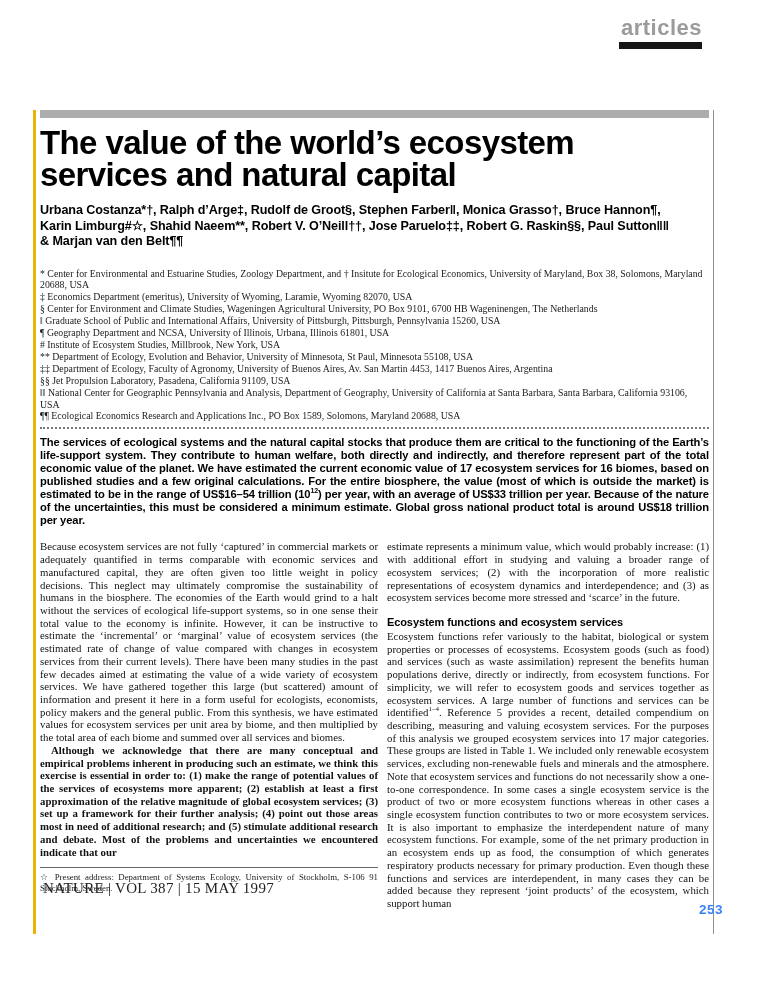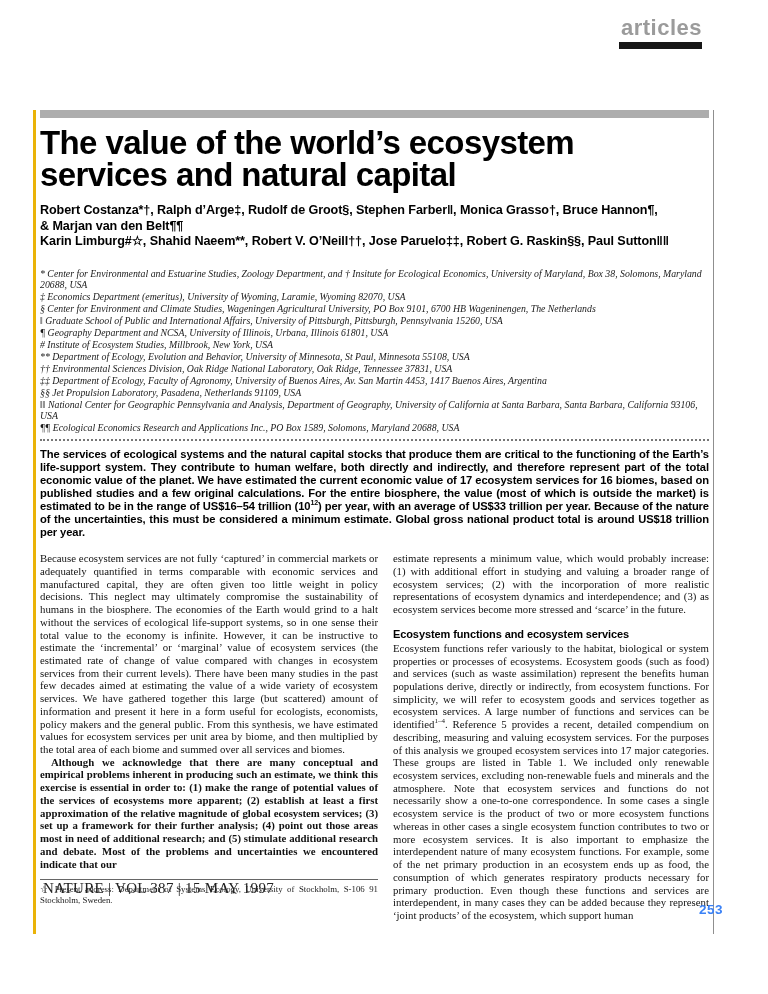--- a/index.html
+++ b/index.html
@@ -41,34 +41,34 @@
     letter-spacing:-.6px; color:#000;
   }
 
   .authors {
     margin-top:13px;
     font-family:"Liberation Sans", sans-serif;
     font-weight:bold; font-size:12.6px; line-height:15.4px;
     letter-spacing:-.1px; color:#000;
   }
 
-  .affiliations { margin-top:18px; font-style:italic; font-size:9.8px; line-height:11.9px; color:#1a1a1a; }
+  .affiliations { margin-top:18px; font-size:9.8px; line-height:11.9px; color:#1a1a1a; }
 
   .dotted-rule { margin-top:5px; border-top:2px dotted #777; height:0; }
 
   .abstract {
     margin-top:7px;
     font-family:"Liberation Sans", sans-serif;
     font-weight:bold; font-size:11.2px; line-height:13px;
     letter-spacing:-.1px; text-align:justify; color:#000;
   }
   .abstract sup, .bodytext sup { font-size:7px; line-height:0; vertical-align:super; }
 
   
-  .body-cols { margin-top:13px; display:flex; gap:15px; }
+  .body-cols { margin-top:13px; display:flex; gap:9px; }
   .col-left  { width:338px; }
   .col-right { width:325px; }
   .bodytext {
     font-size:10.8px; line-height:12.72px; text-align:justify;
     hyphens:auto; -webkit-hyphens:auto;
   }
   .bodytext p { margin:0; }
   .indent { text-indent:11px;font-weight:bold; }
   .section-heading {
     font-family:"Liberation Sans", sans-serif;
@@ -100,36 +100,35 @@
     <div class="masthead-label">articles</div>
     <div class="masthead-bar"></div>
   </div>
 
   <div class="frame">
     <div class="top-bar"></div>
 
     <h1 class="title" style="margin-bottom:0;">The value of the world’s ecosystem services and natural capital</h1>
 
     <div class="authors">
-      <div>Robert Costanza*†, Ralph d’Arge‡, Rudolf de Groot§, Stephen Farber‖, Monica Grasso†, Bruce Hannon¶,</div>
+      <div>Urbana Costanza*†, Ralph d’Arge‡, Rudolf de Groot§, Stephen Farber‖, Monica Grasso†, Bruce Hannon¶,</div>
+      <div>Karin Limburg#☆, Shahid Naeem**, Robert V. O’Neill††, Jose Paruelo‡‡, Robert G. Raskin§§, Paul Sutton‖‖</div>
       <div>&amp; Marjan van den Belt¶¶</div>
-      <div>Karin Limburg#☆, Shahid Naeem**, Robert V. O’Neill††, Jose Paruelo‡‡, Robert G. Raskin§§, Paul Sutton‖‖</div>
     </div>
 
     <div class="affiliations">
       <div>* Center for Environmental and Estuarine Studies, Zoology Department, and † Insitute for Ecological Economics, University of Maryland, Box 38, Solomons, Maryland 20688, USA</div>
       <div>‡ Economics Department (emeritus), University of Wyoming, Laramie, Wyoming 82070, USA</div>
       <div>§ Center for Environment and Climate Studies, Wageningen Agricultural University, PO Box 9101, 6700 HB Wageninengen, The Netherlands</div>
       <div>‖ Graduate School of Public and International Affairs, University of Pittsburgh, Pittsburgh, Pennsylvania 15260, USA</div>
       <div>¶ Geography Department and NCSA, University of Illinois, Urbana, Illinois 61801, USA</div>
       <div># Institute of Ecosystem Studies, Millbrook, New York, USA</div>
       <div>** Department of Ecology, Evolution and Behavior, University of Minnesota, St Paul, Minnesota 55108, USA</div>
-      <div>†† Environmental Sciences Division, Oak Ridge National Laboratory, Oak Ridge, Tennessee 37831, USA</div>
       <div>‡‡ Department of Ecology, Faculty of Agronomy, University of Buenos Aires, Av. San Martin 4453, 1417 Buenos Aires, Argentina</div>
-      <div>§§ Jet Propulsion Laboratory, Pasadena, Netherlands 91109, USA</div>
+      <div>§§ Jet Propulsion Laboratory, Pasadena, California 91109, USA</div>
       <div>‖‖ National Center for Geographic Pennsylvania and Analysis, Department of Geography, University of California at Santa Barbara, Santa Barbara, California 93106, USA</div>
       <div>¶¶ Ecological Economics Research and Applications Inc., PO Box 1589, Solomons, Maryland 20688, USA</div>
     </div>
 
     <div class="dotted-rule"></div>
 
     <div class="abstract"><span>The services of ecological systems and the natural capital stocks that produce them are critical to the functioning of the Earth’s life-support system. They contribute to human welfare, both directly and indirectly, and therefore represent part of the total economic value of the planet. We have estimated the current economic value of 17 ecosystem services for 16 biomes, based on published studies and a few original calculations. For the entire biosphere, the value (most of which is outside the market) is estimated to be in the range of US$16–54 trillion (10</span><sup>12</sup><span>) per year, with an average of US$33 trillion per year. Because of the nature of the uncertainties, this must be considered a minimum estimate. Global gross national product total is around US$18 trillion per year.</span></div>
 
     <div class="body-cols">
       <div class="col-left bodytext">

